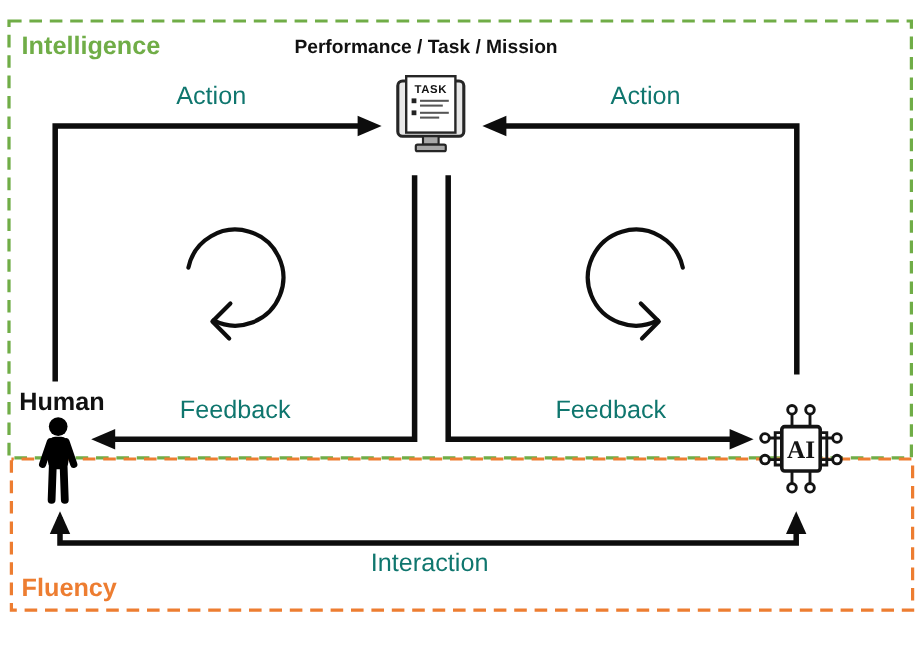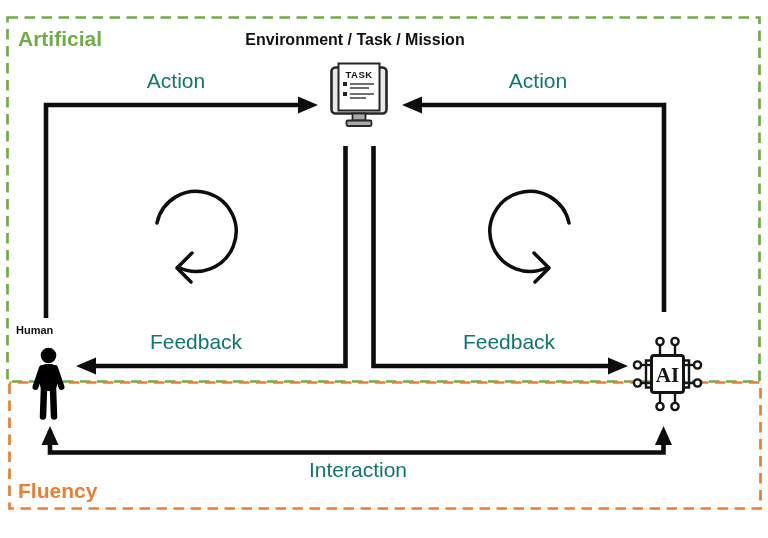--- a/index.html
+++ b/index.html
@@ -10,21 +10,21 @@
     font-family:"Liberation Sans", sans-serif;
     overflow:hidden;
   }
   .stage svg{position:absolute;left:0;top:0;}
   .lbl{position:absolute;white-space:nowrap;line-height:1.1;}
   .lbl.center{text-align:center;}
   .zone-label{font-size:21px;font-weight:bold;}
   .perf{color:#70AD47;}
   .flu{color:#ED7D31;}
   .title-label{font-size:16px;font-weight:bold;color:#111111;}
-  .node-label{font-size:11px;font-weight:bold;color:#111111;}
+  .node-label{font-size:21px;font-weight:bold;color:#111111;}
   .edge-label{font-size:21px;color:#0f766e;}
 </style>
 </head>
 <body>
 
 <div class="stage">
 
   <svg width="768" height="538" viewBox="0 0 768 538">
 
     <rect x="7.5" y="17.5" width="752" height="364" fill="none" stroke="#70AD47" stroke-width="2.7" stroke-dasharray="10.5 6.5"></rect>
@@ -98,23 +98,23 @@
         <circle cx="637.5" cy="365" r="3.6"></circle>
         <circle cx="637.5" cy="383" r="3.6"></circle>
         <circle cx="697.5" cy="365" r="3.6"></circle>
         <circle cx="697.5" cy="383" r="3.6"></circle>
       </g>
       <rect x="651.5" y="355.5" width="32" height="37" rx="2.5" fill="#ffffff" stroke="#141414" stroke-width="3"></rect>
       <text x="667.5" y="382" font-size="21" font-weight="bold" text-anchor="middle" fill="#141414" font-family="Liberation Serif, serif">AI</text>
     </g>
   </svg>
 
-  <div class="lbl zone-label perf" style="left:18px; top:27px;">Artificial</div>
+  <div class="lbl zone-label perf" style="left:18px; top:27px;">Intelligence</div>
 
-  <div class="lbl title-label center" style="left:75px; top:31px; width:560px;">Environment / Task / Mission</div>
+  <div class="lbl title-label center" style="left:75px; top:31px; width:560px;">Performance / Task / Mission</div>
 
   <div class="lbl edge-label center" style="left:106px; top:69px; width:140px;">Action</div>
 
   <div class="lbl edge-label center" style="left:468px; top:69px; width:140px;">Action</div>
 
   <div class="lbl edge-label center" style="left:126px; top:330px; width:140px;">Feedback</div>
 
   <div class="lbl edge-label center" style="left:439px; top:330px; width:140px;">Feedback</div>
 
   <div class="lbl node-label" style="left:16px; top:324px;">Human</div>

